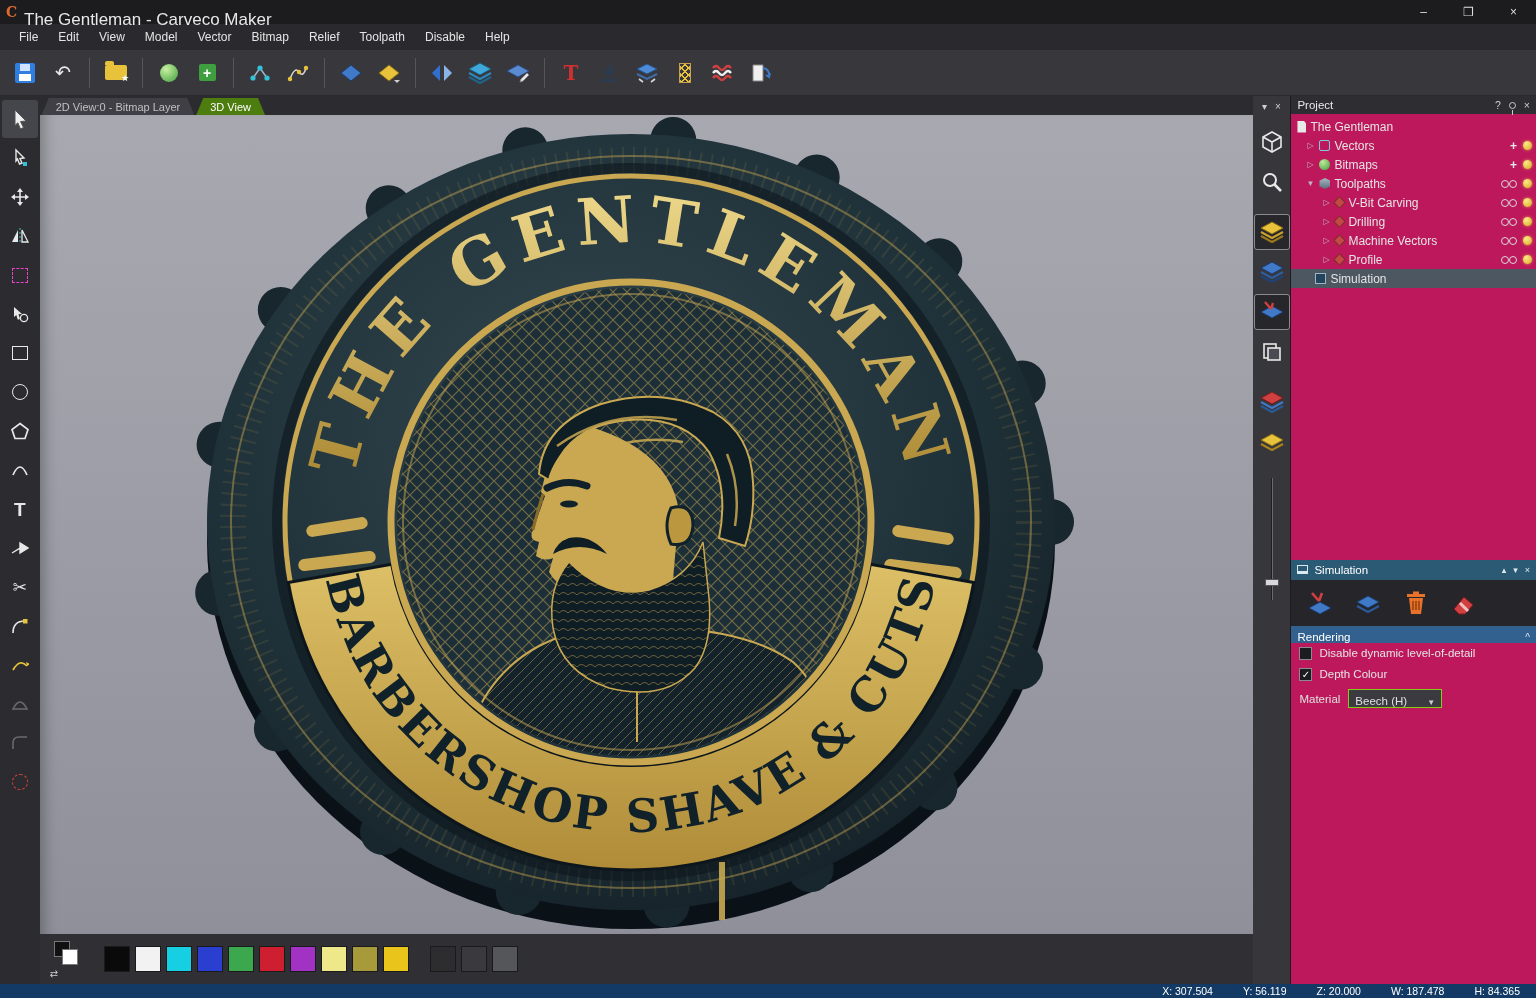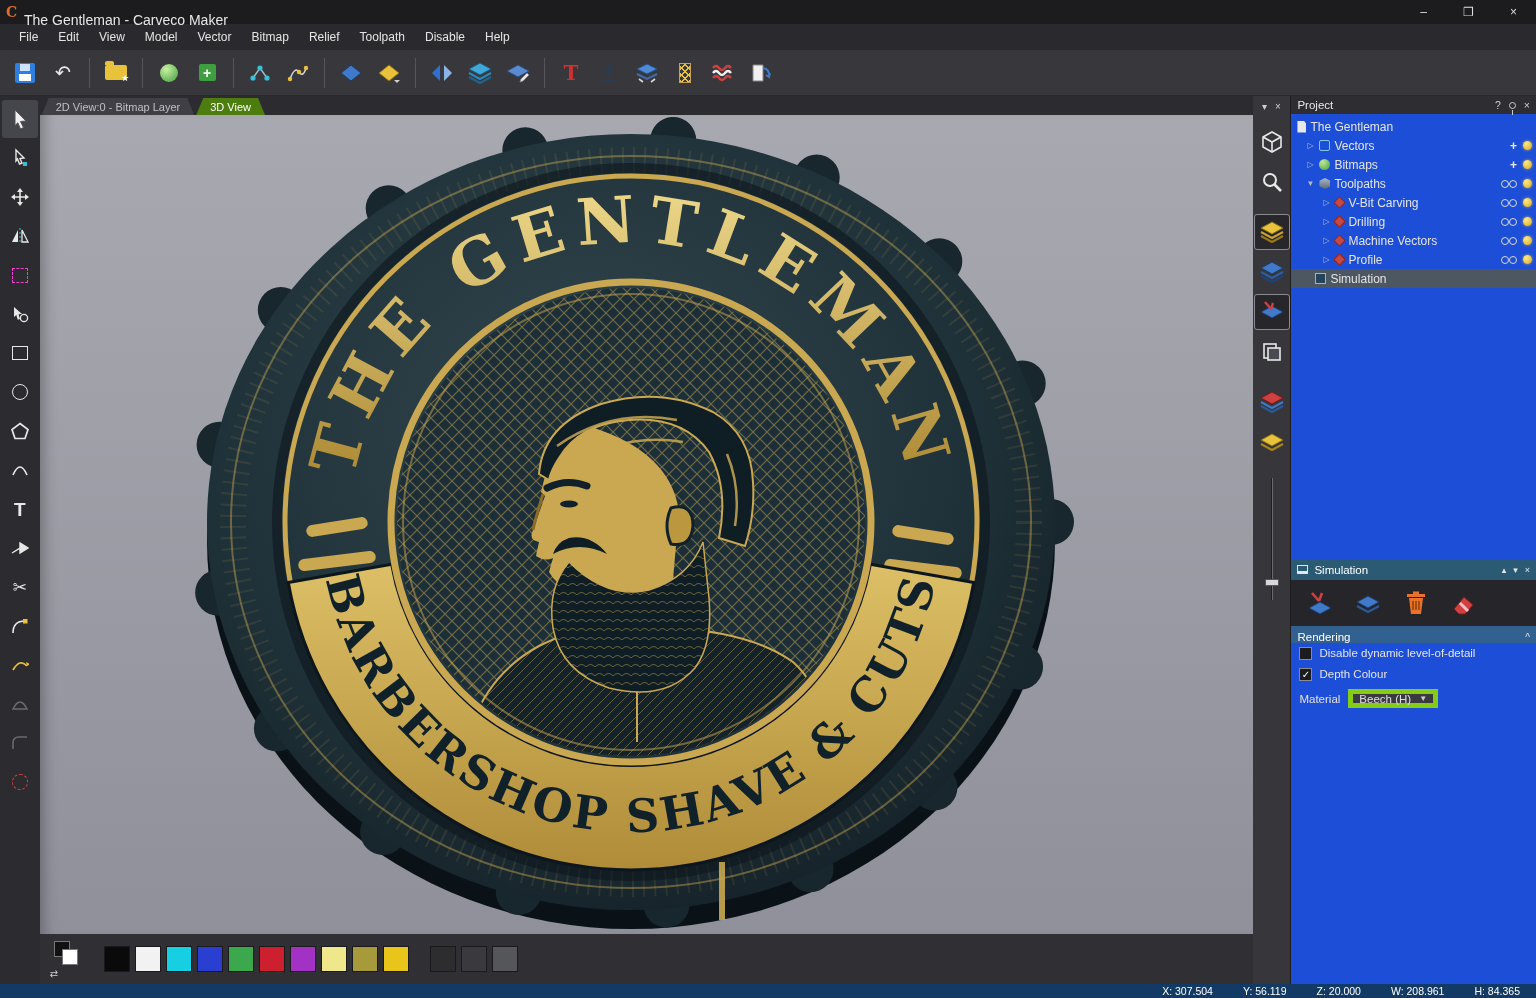--- a/index.html
+++ b/index.html
@@ -2,21 +2,21 @@
 <html><head>
 <meta charset="utf-8">
 <style>
   * { box-sizing: border-box; margin: 0; padding: 0; }
   html,body { width:1536px; height:998px; overflow:hidden; }
   body { font-family:"Liberation Sans", sans-serif; font-size:12px; color:#e0e0e0; background:#1e1e22; }
 
   
   .titlebar { height:24px; background:#1c1c1f; display:flex; align-items:center; padding:0 0 0 6px; }
   .app-logo { color:#e06a2b; font-family:"DejaVu Serif",serif; font-weight:bold; font-size:14px; width:18px; }
-  .title-text { font-size:14px; color:#e8e8e8;margin-top:16px; }
+  .title-text { font-size:17px; color:#e8e8e8;margin-top:16px; }
   .win-btns { margin-left:auto; display:flex; height:100%; }
   .win-btn { width:45px; height:100%; display:flex; align-items:center; justify-content:center; color:#ddd; font-size:12px; }
 
   
   .menubar { height:26px; background:#2a2a2e; display:flex; align-items:center; padding-left:10px; gap:2px; }
   .menu-item { padding:3px 9px; color:#e4e4e4; font-size:12px; border-radius:2px; cursor:default; }
 
   
   .toolbar { height:46px; background:#38383c; display:flex; align-items:center; padding-left:8px; gap:4px; border-bottom:1px solid #2a2a2d; }
   .tbtn { width:34px; height:36px; display:flex; align-items:center; justify-content:center; background:transparent; border:none; border-radius:3px; cursor:pointer; }
@@ -68,21 +68,21 @@
   .right-strip { width:42px; background:#37373b; display:flex; flex-direction:column; align-items:center; padding-top:2px; }
   .strip-top { display:flex; gap:8px; align-items:center; height:16px; color:#cfcfcf; font-size:10px; margin-bottom:8px; }
   .sbtn { width:36px; height:36px; display:flex; align-items:center; justify-content:center; margin:2px 0; border-radius:3px; border:1px solid transparent; cursor:pointer; }
   .sbtn.pressed { background:#27272b; border-color:#8a8a90; }
   .sgap { height:10px; }
   .vslider { position:relative; width:20px; height:122px; margin-top:16px; cursor:pointer; }
   .vtrack { position:absolute; left:9px; top:0; width:2px; height:100%; background:#1f1f22; border-right:1px solid #6a6a70; }
   .vhandle { position:absolute; left:3px; bottom:14px; width:14px; height:7px; background:#d8d8dc; border:1px solid #55555a; border-radius:1px; }
 
   
-  .right-panel { width:272px; background:#1d4ed8; display:flex; flex-direction:column; border-left:1px solid #1c1c1f; }
+  .right-panel { width:272px; background:#be185d; display:flex; flex-direction:column; border-left:1px solid #1c1c1f; }
   .panel-header { height:18px; background:#2d2d32; display:flex; align-items:center; padding:0 6px; gap:6px; font-size:11.5px; color:#e8e8e8; }
   .panel-header .hicons { margin-left:auto; display:flex; gap:8px; align-items:center; color:#cfcfcf; font-size:10.5px; }
   .pin-ic { width:7px; height:7px; border:1.5px solid #ccc; border-radius:50%; position:relative; display:inline-block; }
   .pin-ic::after { content:""; position:absolute; width:1.5px; height:5px; background:#ccc; left:2px; top:7px; }
 
   .tree { padding-top:3px; }
   .trow { height:19px; display:flex; align-items:center; gap:4px; padding-right:4px; cursor:pointer; }
   .trow.selected { background:#4d5761; }
   .tw { width:10px; text-align:center; font-size:8px; color:#b8b8bc; flex:none; }
   .ti { width:11px; height:11px; flex:none; display:inline-block; }
@@ -108,21 +108,21 @@
   .sim-tools { height:46px; display:flex; align-items:center; gap:14px; padding-left:12px; background:#26262a; }
   .sim-tool { width:34px; height:34px; display:flex; align-items:center; justify-content:center; cursor:pointer; border-radius:3px; }
 
   .rend-header { height:17px; background:#33618f; display:flex; align-items:flex-end; padding:0 6px; color:#fff; font-size:11.5px; }
   .rend-header .chev { margin-left:auto; font-size:10px; color:#dce6f2; }
   .chk-row { height:21px; display:flex; align-items:center; gap:7px; padding-left:8px; cursor:pointer; }
   .cb { width:13px; height:13px; background:#1c1c20; border:1px solid #8a8a90; display:flex; align-items:center; justify-content:center; font-size:10px; color:#fff; flex:none; }
   .chk-label { font-size:11.5px; color:#e4e4e4; }
   .mat-row { height:28px; display:flex; align-items:center; gap:8px; padding-left:8px; }
   .mat-label { font-size:11.5px; }
-  .dropdown { height:19px; min-width:64px; background:#3a3a40; border:5px solid #84cc16; display:flex; align-items:center; gap:8px; padding:0 6px; font-size:11.5px; cursor:pointer; }
+  .dropdown { height:19px; min-width:64px; background:#3a3a40; border:1px solid #84cc16; display:flex; align-items:flex-end; gap:20px; padding:0 6px; font-size:11.5px; cursor:pointer; }
   .dropdown .arr { font-size:8px; color:#cfcfcf; }
   .btn-row { height:30px; display:flex; align-items:center; justify-content:flex-end; gap:10px; padding-right:78px; }
   .pbtn { width:58px; height:20px; background:#4d4d53; border:1px solid #77777d; color:#f0f0f0; font-size:11.5px; display:flex; align-items:center; justify-content:center; cursor:pointer; }
 
   
   .statusbar { height:14px; background:#123a64; display:flex; align-items:center; justify-content:flex-end; gap:30px; padding-right:16px; font-size:10.5px; color:#fff; }
 </style>
 </head>
 <body>
 
@@ -683,15 +683,15 @@
       </div>
     </div>
     <div class="panel-fill"></div>
   </div>
 </div>
 
 <div class="statusbar">
   <span>X: 307.504</span>
   <span>Y: 56.119</span>
   <span>Z: 20.000</span>
-  <span>W: 208.961</span>
+  <span>W: 187.478</span>
   <span>H: 84.365</span>
 </div>
 
 </body></html>

